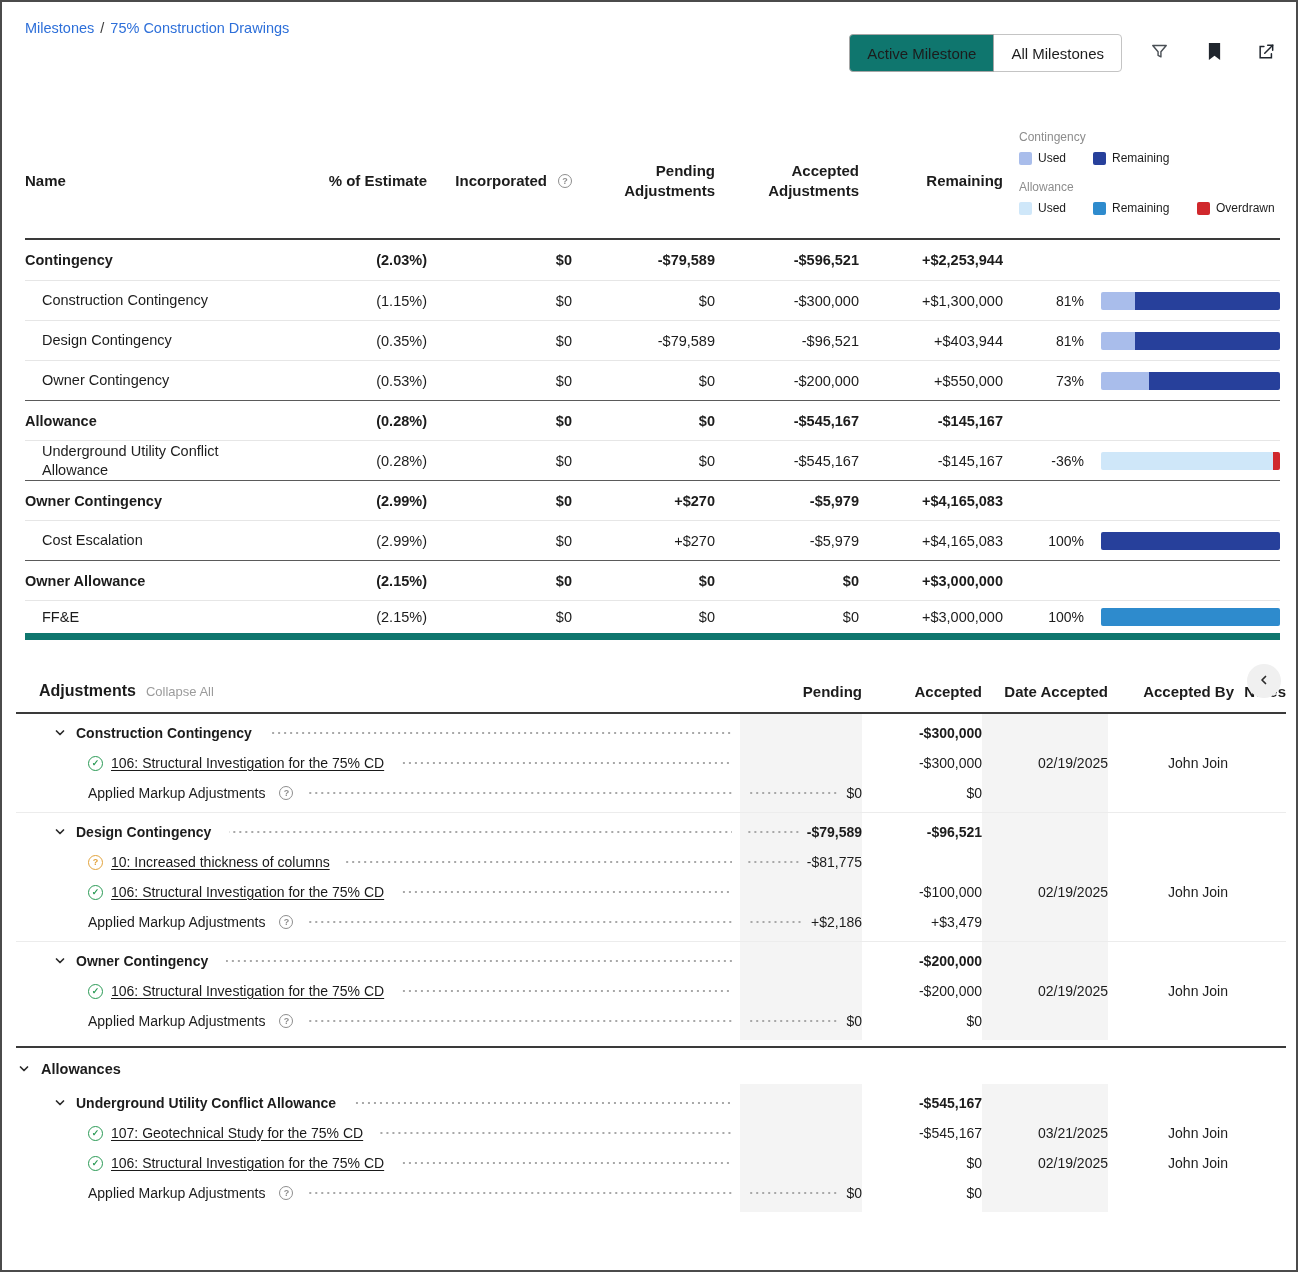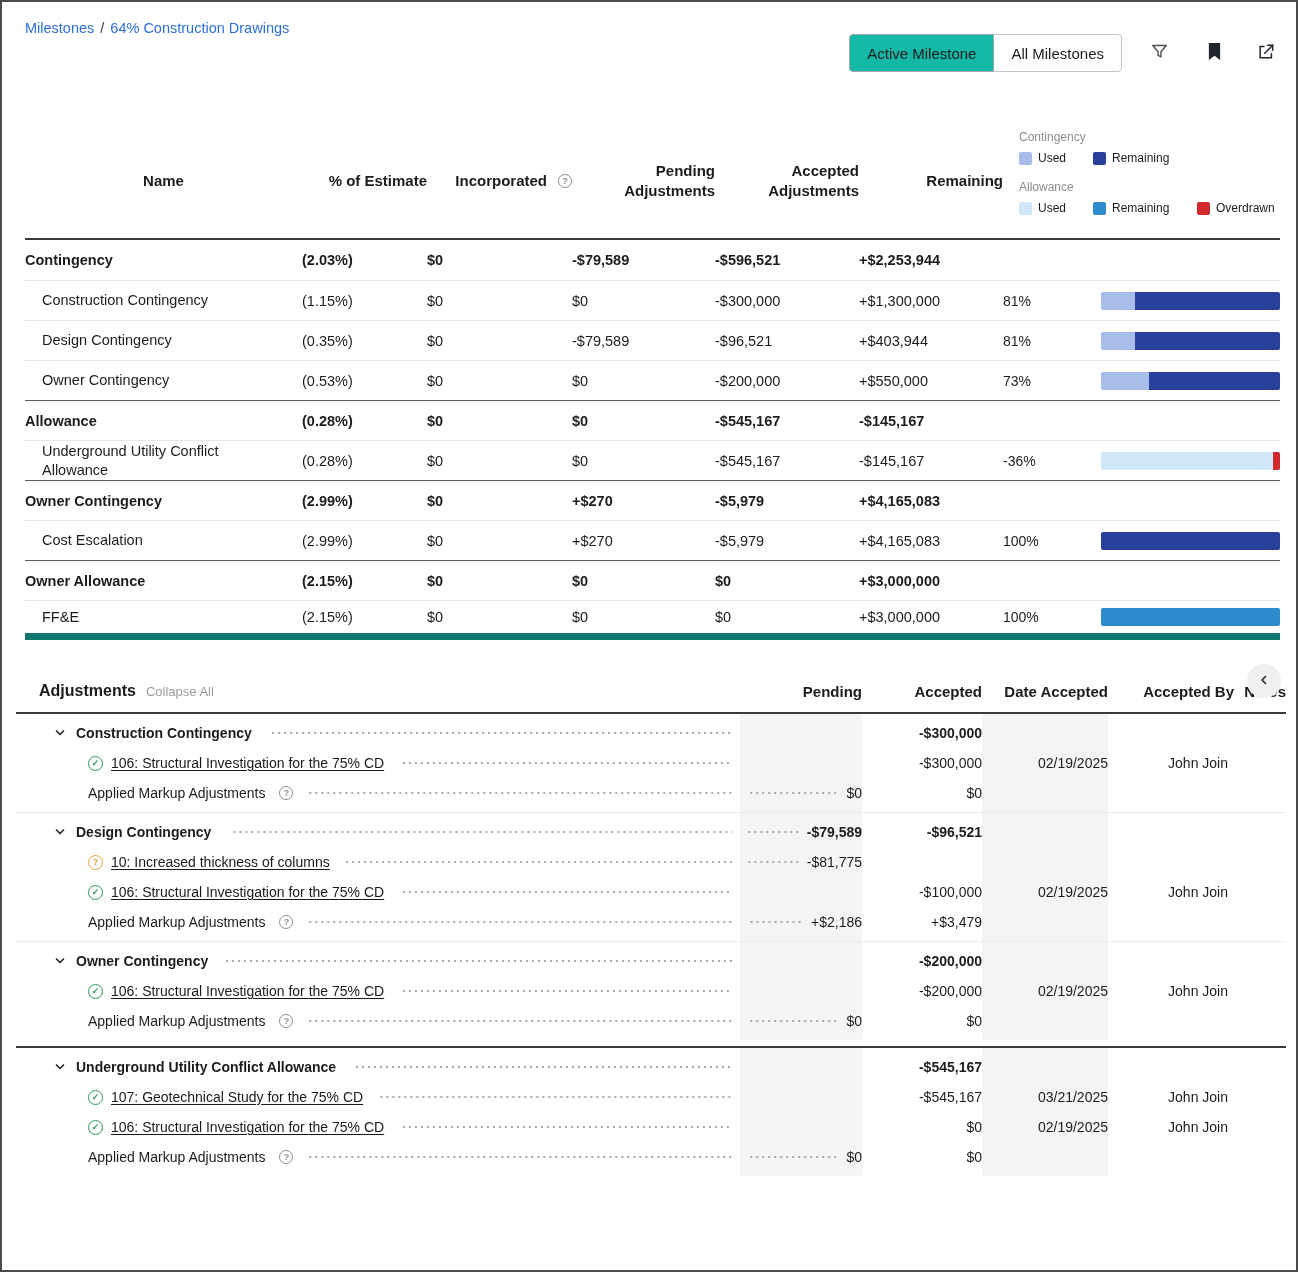--- a/index.html
+++ b/index.html
@@ -21,46 +21,46 @@
   .breadcrumb .sep { margin: 0 6px; color: #3a3a3a; }
   .page-title { margin-top: 8px; font-size: 27px; font-weight: 700; color: #141414; letter-spacing: -0.2px; }
   .controls { display: flex; align-items: center; margin-top: 14px; }
   .seg { display: flex; }
   .seg button {
     height: 38px; padding: 0 17px; font-size: 15px; font-family: inherit;
     background: #fff; border: 1px solid #c4c4c4; color: #1c1c1c; cursor: pointer;
   }
   .seg button:first-child { border-radius: 4px 0 0 4px; }
   .seg button:last-child { border-radius: 0 4px 4px 0; margin-left: -1px; }
-  .seg button.active { background: #14b8a6; border-color: #a6a6a6; position: relative; z-index: 1; }
+  .seg button.active { background: #0f766e; border-color: #a6a6a6; position: relative; z-index: 1; }
   .icon-btn { background: none; border: none; cursor: pointer; padding: 4px; display: inline-flex; align-items: center; }
   .filter-btn { margin-left: 24px; }
   .bookmark-btn { margin-left: 30px; }
   .share-btn { margin-left: 26px; }
 
   
   .summary { position: relative; margin-top: 34px; padding: 0 16px 0 23px; }
   .sum-grid { display: grid; grid-template-columns: 1fr 125px 145px 143px 144px 144px 81px 196px; align-items: center; }
   .sum-header { height: 134px; padding-top: 18px; border-bottom: 2px solid #3a3a3a; }
   .sum-header .cell { text-align: right; font-weight: 700; font-size: 15px; line-height: 1.35; }
-  .sum-header .name { text-align: center; }
+  .sum-header .name { text-align: left; }
   .inc-head { display: flex; justify-content: flex-end; align-items: center; gap: 5px; }
 
   .legend { position: absolute; top: 24px; right: 11px; width: 266px; font-size: 12px; }
   .lg-title { color: #8d8d8d; margin-bottom: 7px; }
   .lg-grid { display: grid; grid-template-columns: 74px 104px 88px; margin-bottom: 15px; }
   .lg-item { display: flex; align-items: center; gap: 6px; color: #1c1c1c; white-space: nowrap; }
   .sw { width: 13px; height: 13px; border-radius: 2px; flex: none; }
 
   .sum-row { min-height: 40px; font-size: 14.5px; border-top: 1px solid #e6e6e6; }
   .sum-row.first { border-top: none; }
   .sum-row.group { font-weight: 700; }
   .sum-row.group:not(.first) { border-top-color: #5a5a5a; }
   .sum-row:last-child { border-bottom: 7px solid #0f766e; }
-  .sum-row .num { text-align: left; }
+  .sum-row .num { text-align: right; }
   .sum-row .name.indent { padding-left: 17px; padding-right: 80px; line-height: 1.25; }
   .pctcell { font-size: 14px; }
   .barcell { padding-left: 17px; }
   .bar { display: flex; height: 18px; border-radius: 2px; overflow: hidden; }
   .bar span { height: 100%; display: block; }
 
   
   .adj { position: relative; margin-top: 24px; padding: 0 10px 0 14px; }
   .panel-toggle {
     position: absolute; top: 0; right: 15px; width: 34px; height: 34px; border-radius: 50%;
@@ -107,21 +107,21 @@
   .ic.check { border: 1.5px solid #2a9a55; color: #2a9a55; }
   .ic.warn  { border: 1.5px solid #e2a33c; color: #e2a33c; }
   .ic.help  { width: 14px; height: 14px; border: 1px solid #8e8e8e; color: #8e8e8e; margin-left: 6px; cursor: pointer; }
 </style>
 </head>
 <body>
 
 <div class="topbar">
   <div>
     <div class="breadcrumb">
-      <a href="#">Milestones</a><span class="sep">/</span><a href="#">64% Construction Drawings</a>
+      <a href="#">Milestones</a><span class="sep">/</span><a href="#">75% Construction Drawings</a>
     </div>
   </div>
   <div class="controls">
     <div class="seg">
       <button class="active">Active Milestone</button>
       <button>All Milestones</button>
     </div>
     <button class="icon-btn filter-btn">
       <span>
         <svg width="19" height="19" viewBox="0 0 24 24" fill="none" stroke="#4a4f55" stroke-width="1.8" stroke-linejoin="round">
@@ -526,20 +526,28 @@
             <div class="cell valcell accepted">
               <div class="val">$0</div>
             </div>
             <div class="cell datecell"></div>
             <div class="cell bycell"></div>
             <div class="cell notescell"></div>
           </div>
         </div>
       </div>
       <div class="adj-group bordered">
+        <div class="adj-group-head">
+          <span class="chev">
+            <svg width="12" height="12" viewBox="0 0 12 12">
+              <polyline points="2.5,4 6,7.5 9.5,4" fill="none" stroke="#2b2b2b" stroke-width="1.7" stroke-linecap="round" stroke-linejoin="round"></polyline>
+            </svg>
+          </span>
+          <div class="gh-label">Allowances</div>
+        </div>
         <div class="adj-block">
           <div class="stripe pending-stripe"></div>
           <div class="stripe date-stripe"></div>
           <div class="adj-row adj-grid block-head">
             <div class="labelcell">
               <span class="chev">
                 <svg width="12" height="12" viewBox="0 0 12 12">
                   <polyline points="2.5,4 6,7.5 9.5,4" fill="none" stroke="#2b2b2b" stroke-width="1.7" stroke-linecap="round" stroke-linejoin="round"></polyline>
                 </svg>
               </span>

